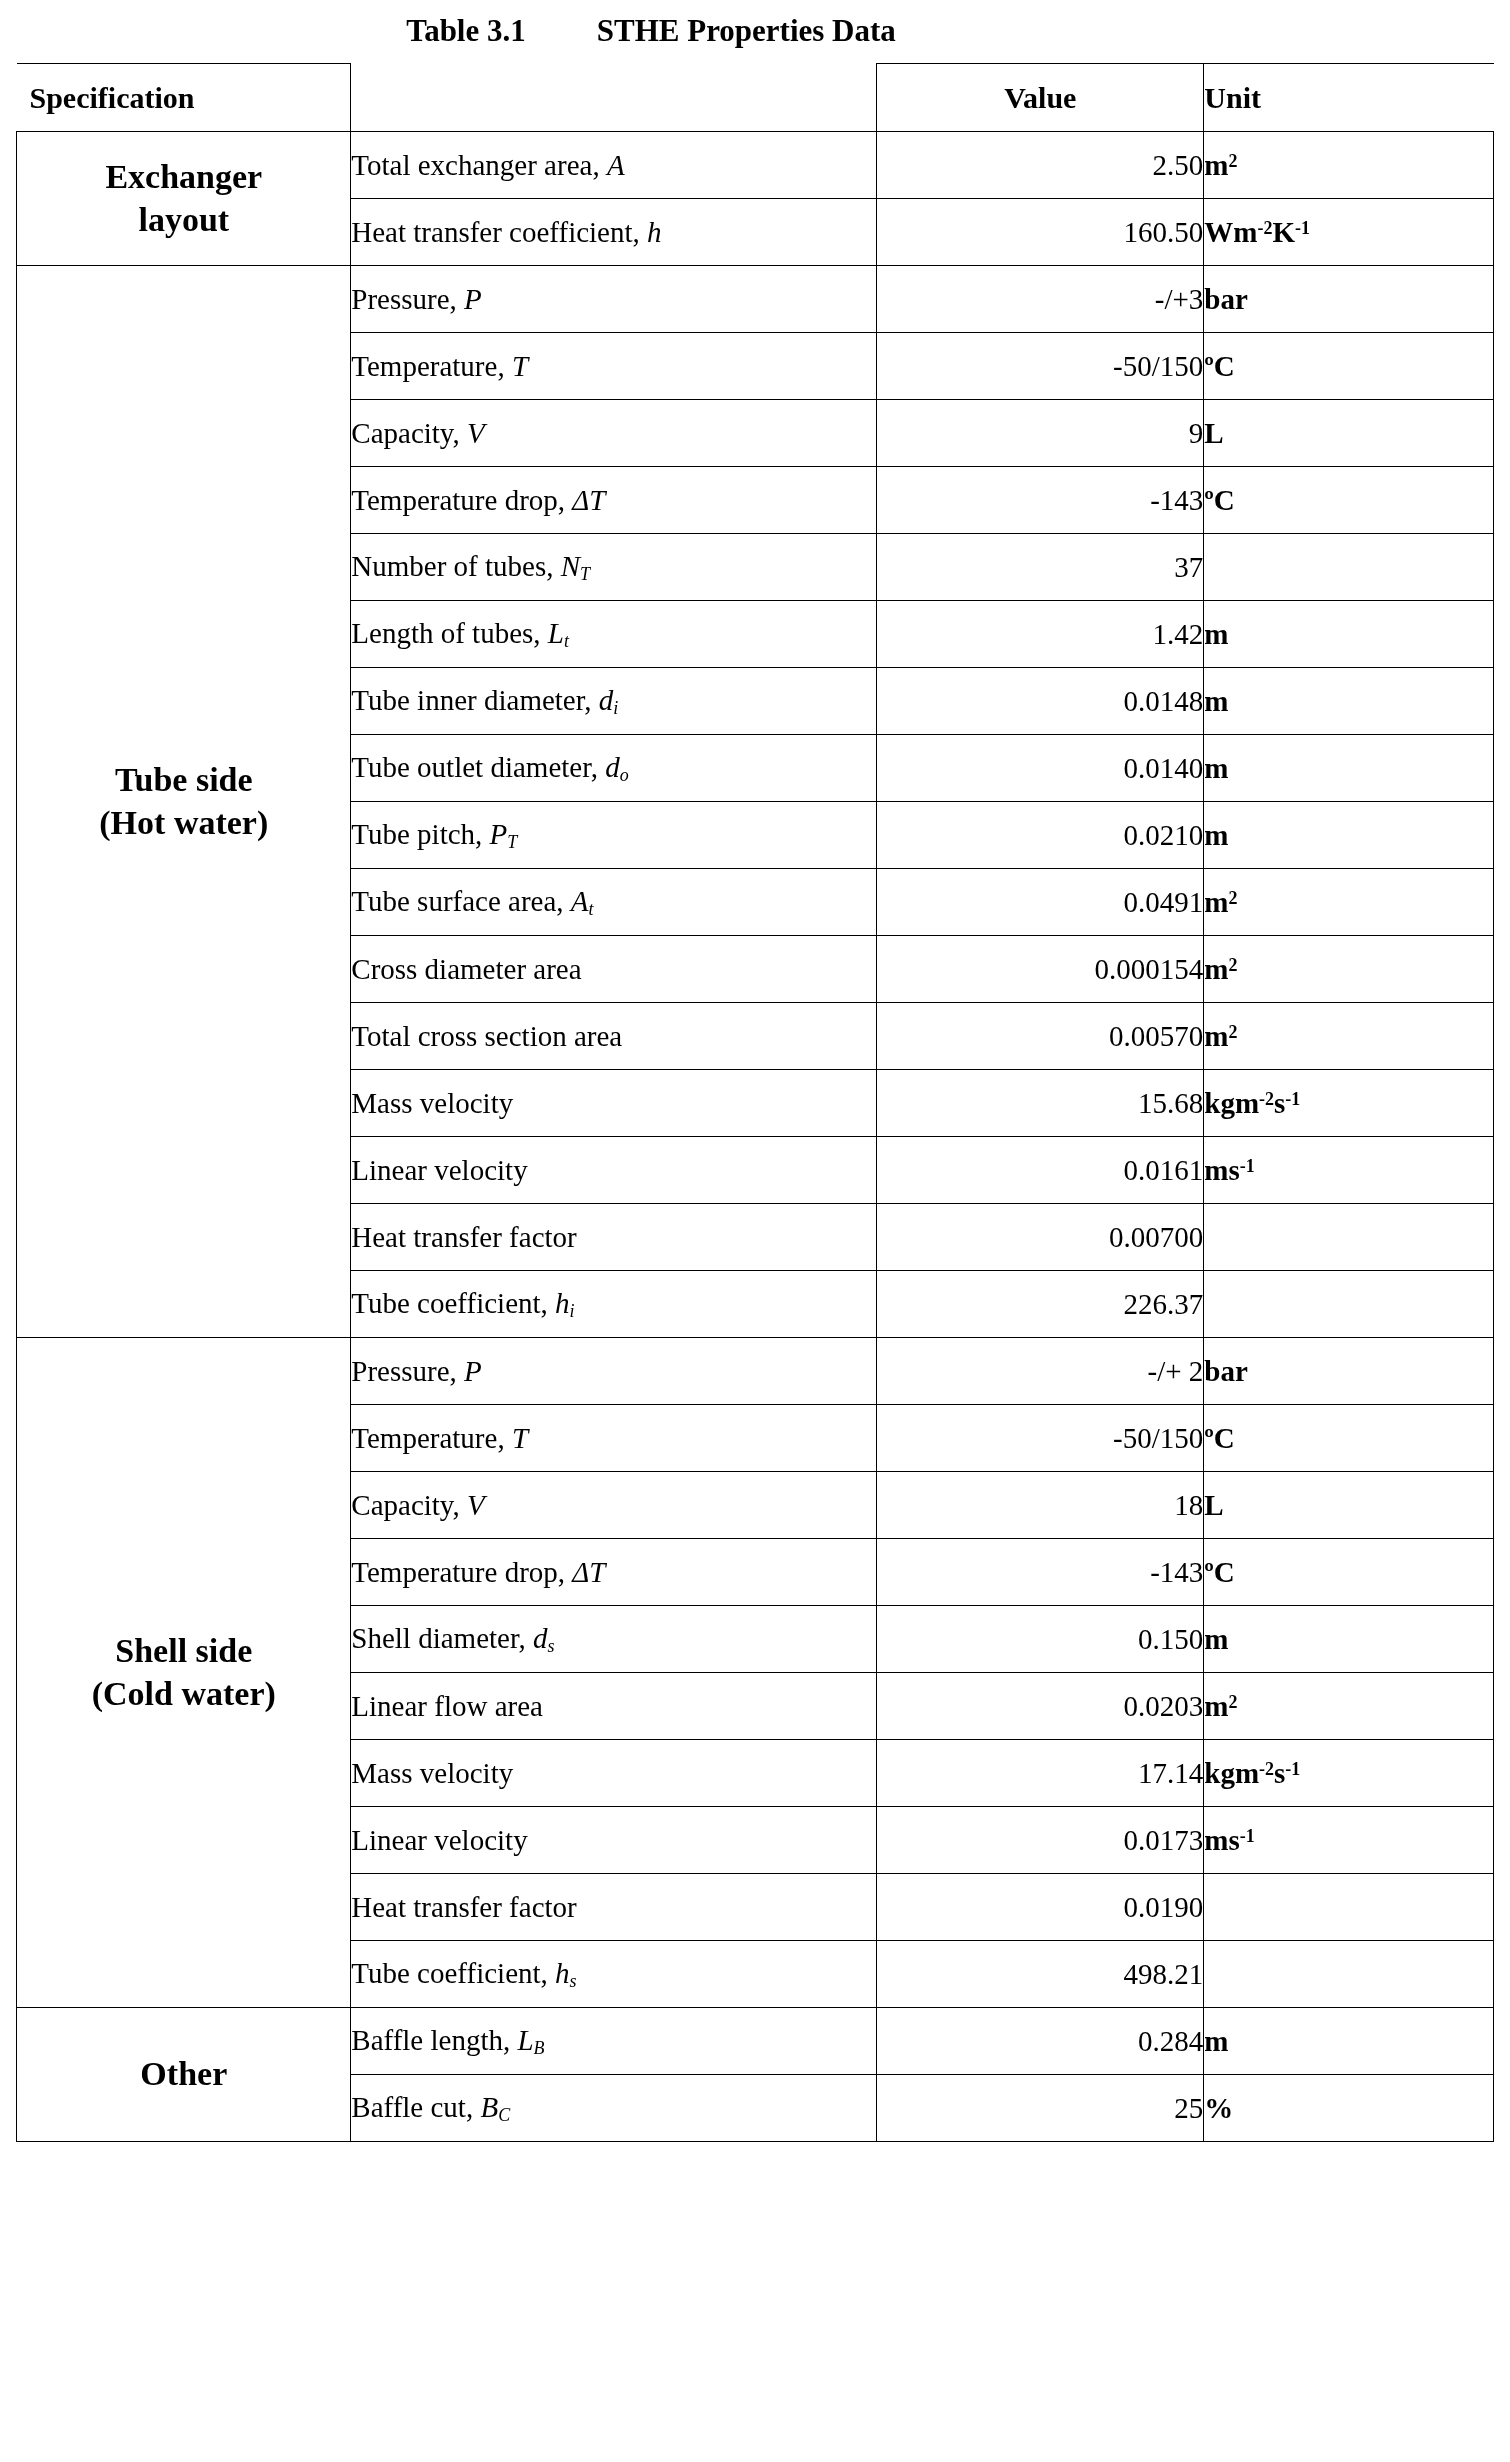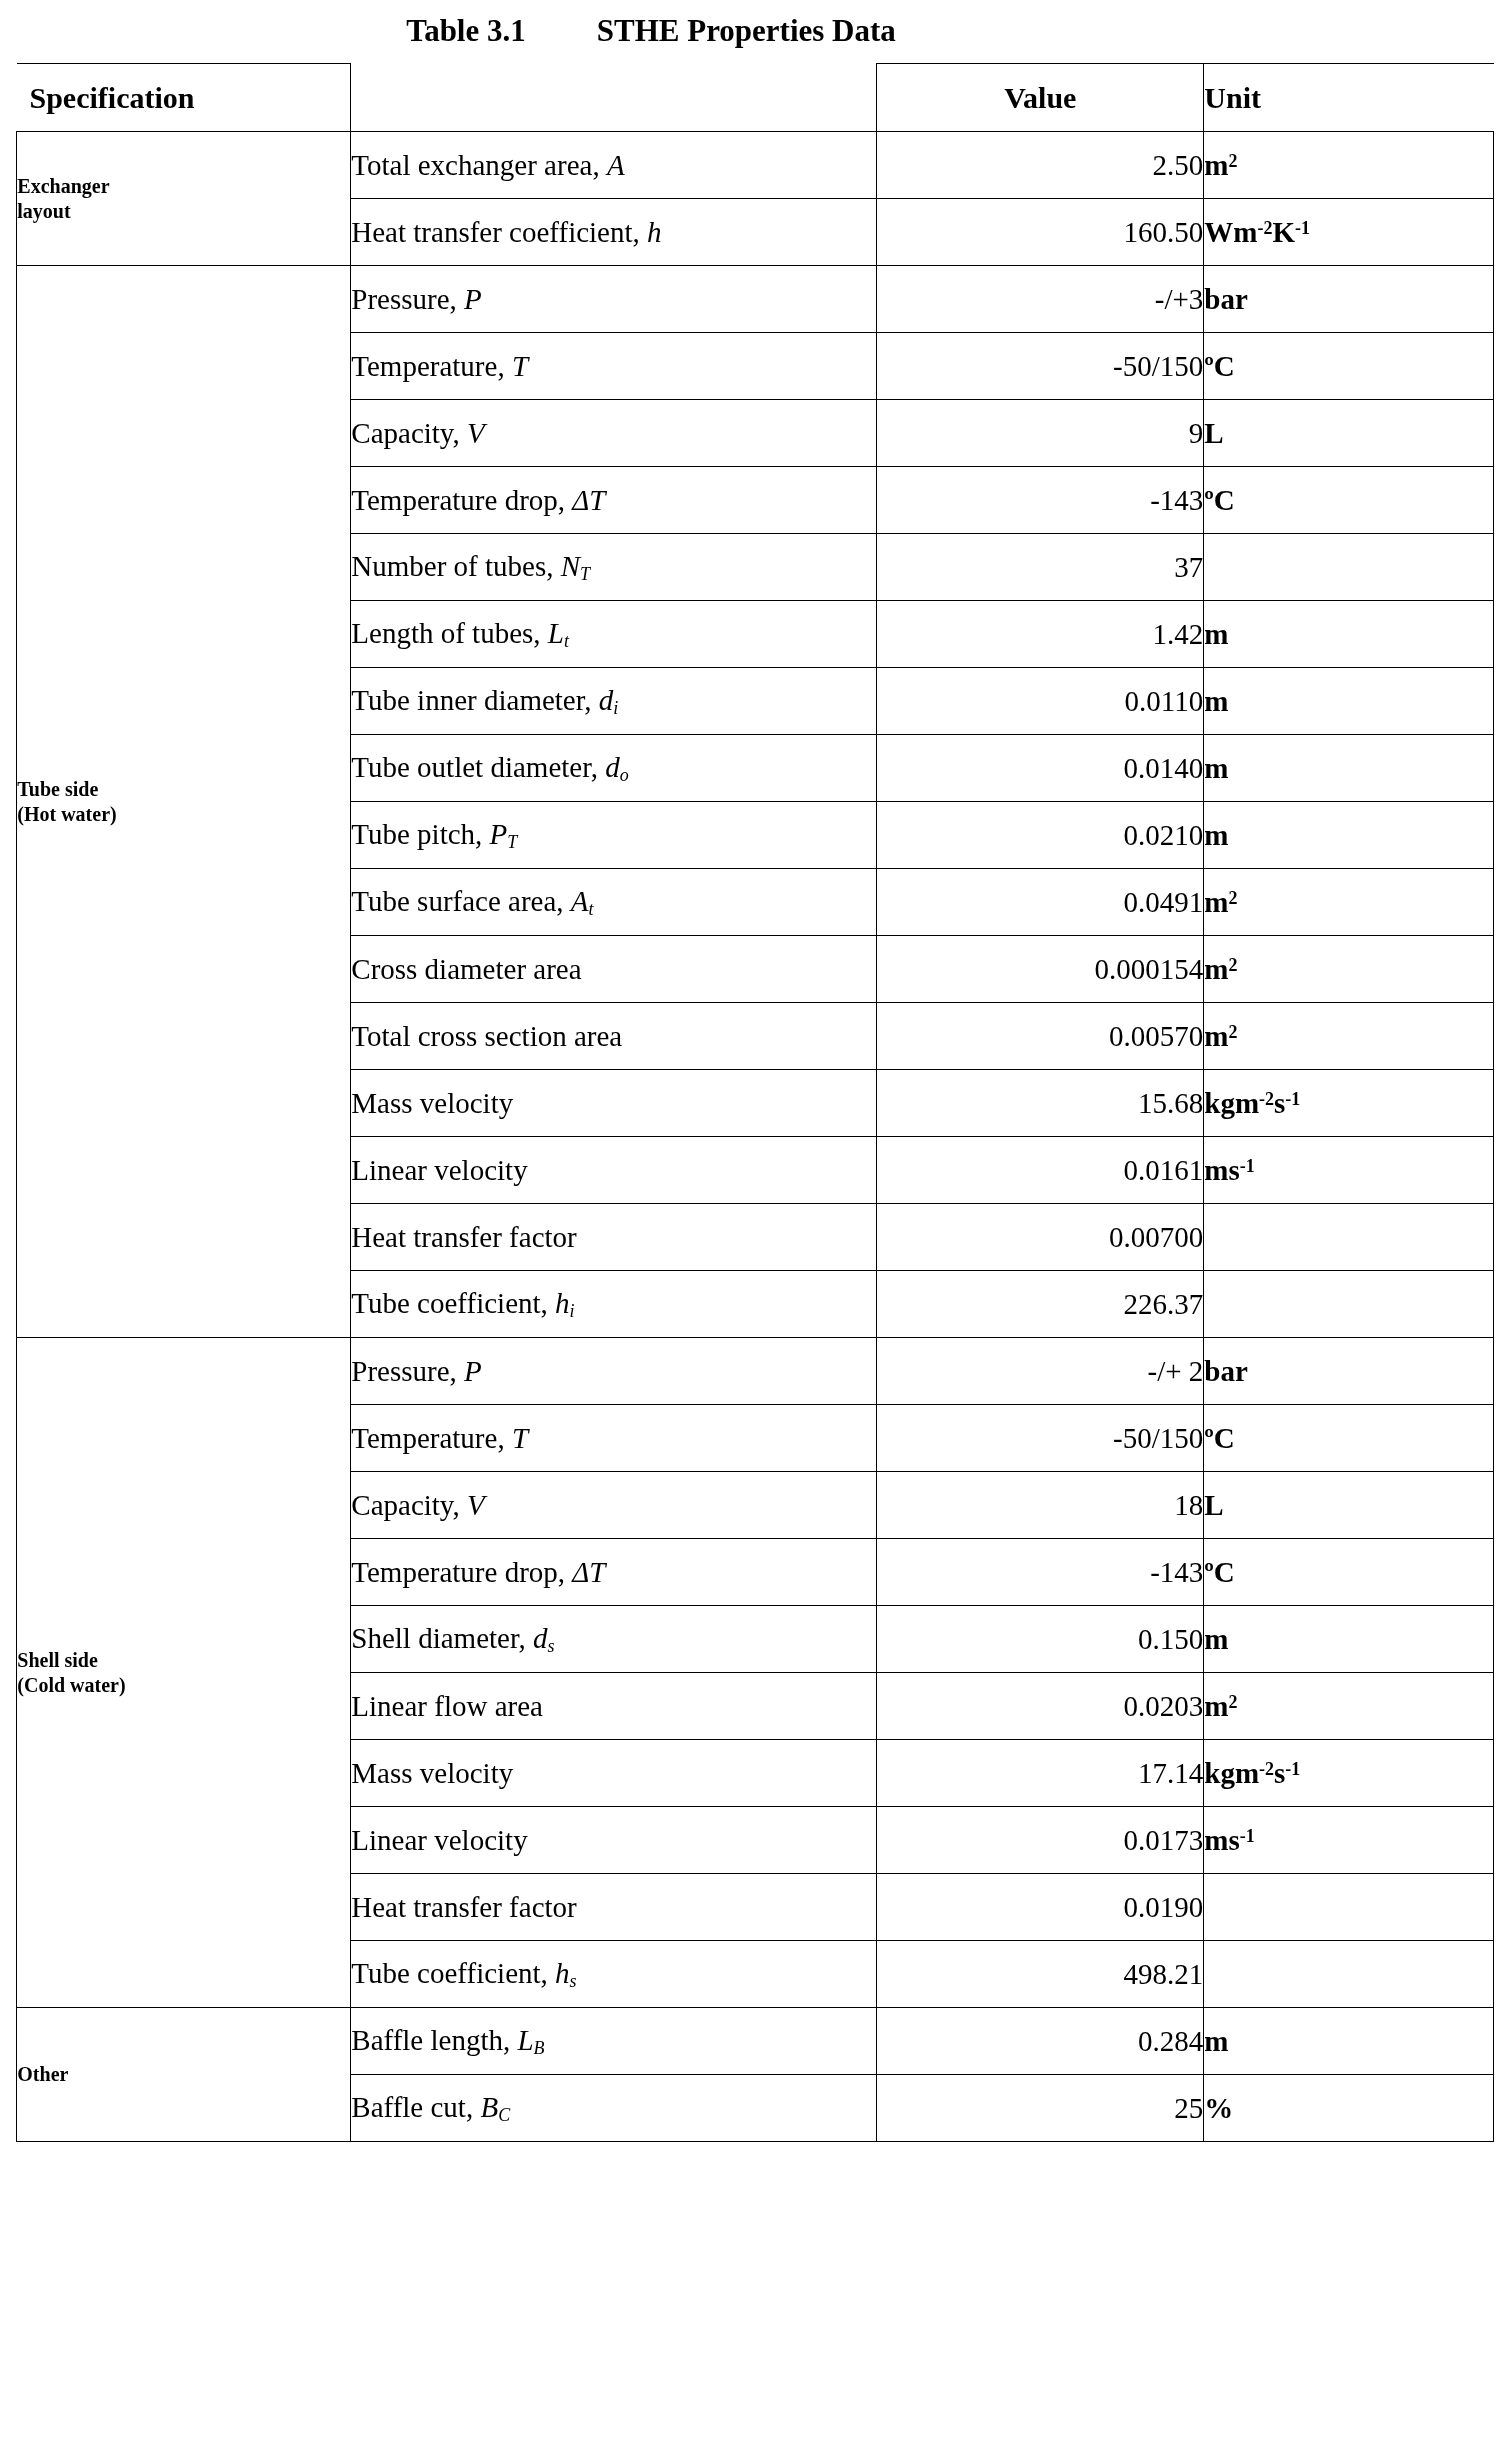--- a/index.html
+++ b/index.html
@@ -66,23 +66,23 @@
     padding-right: 22px;
     border-right: none;
   }
   th.hdr.blank-hdr {
     border-left: none;
     border-right: none;
     border-top: none;
     border-bottom: none;
   }
   td.spec {
-    font-size: 20px;
-    font-weight: bold;
-    text-align: left;
+    font-size: 34px;
+    font-weight: bold;
+    text-align: center;
     border-left: none;
     line-height: 1.25;
     padding: 1.8px 5.4px;
   }
   td.desc {
     font-size: 29px;
     text-align: left;
     padding-left: 12.7px;
     height: 66px;
     margin-left: 25px;
@@ -173,21 +173,21 @@
           <td class="val">37</td>
           <td class="unit"><span class="nowrap"></span></td>
         </tr>
         <tr>
           <td class="desc">Length of tubes, <i>L</i><sub>t</sub></td>
           <td class="val">1.42</td>
           <td class="unit"><span class="nowrap">m</span></td>
         </tr>
         <tr>
           <td class="desc">Tube inner diameter, <i>d</i><sub>i</sub></td>
-          <td class="val">0.0110</td>
+          <td class="val">0.0148</td>
           <td class="unit"><span class="nowrap">m</span></td>
         </tr>
         <tr>
           <td class="desc">Tube outlet diameter, <i>d</i><sub>o</sub></td>
           <td class="val">0.0140</td>
           <td class="unit"><span class="nowrap">m</span></td>
         </tr>
         <tr>
           <td class="desc">Tube pitch, <i>P</i><sub>T</sub></td>
           <td class="val">0.0210</td>

